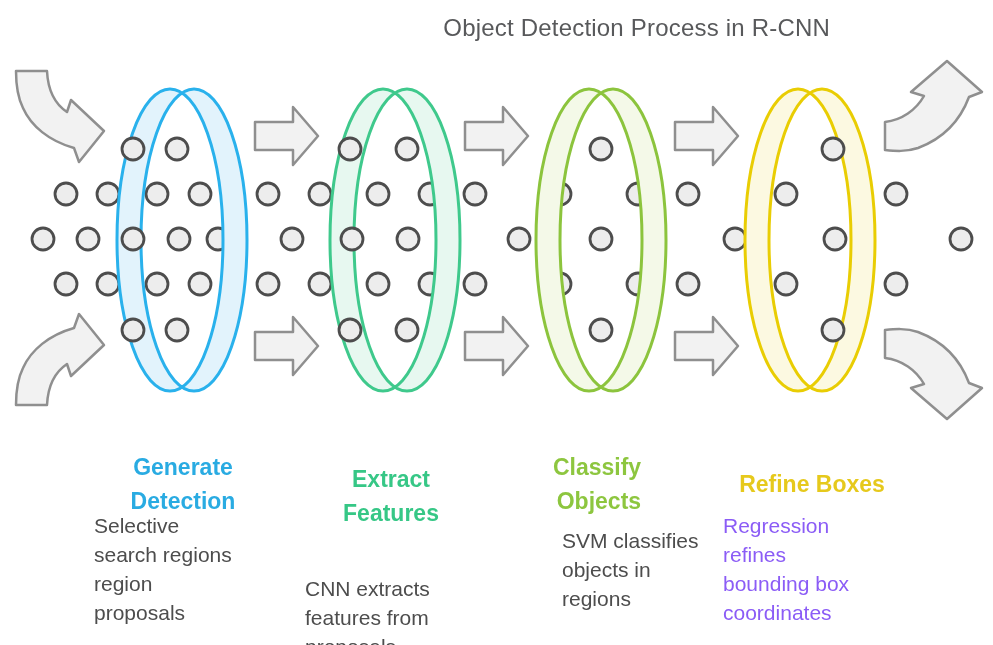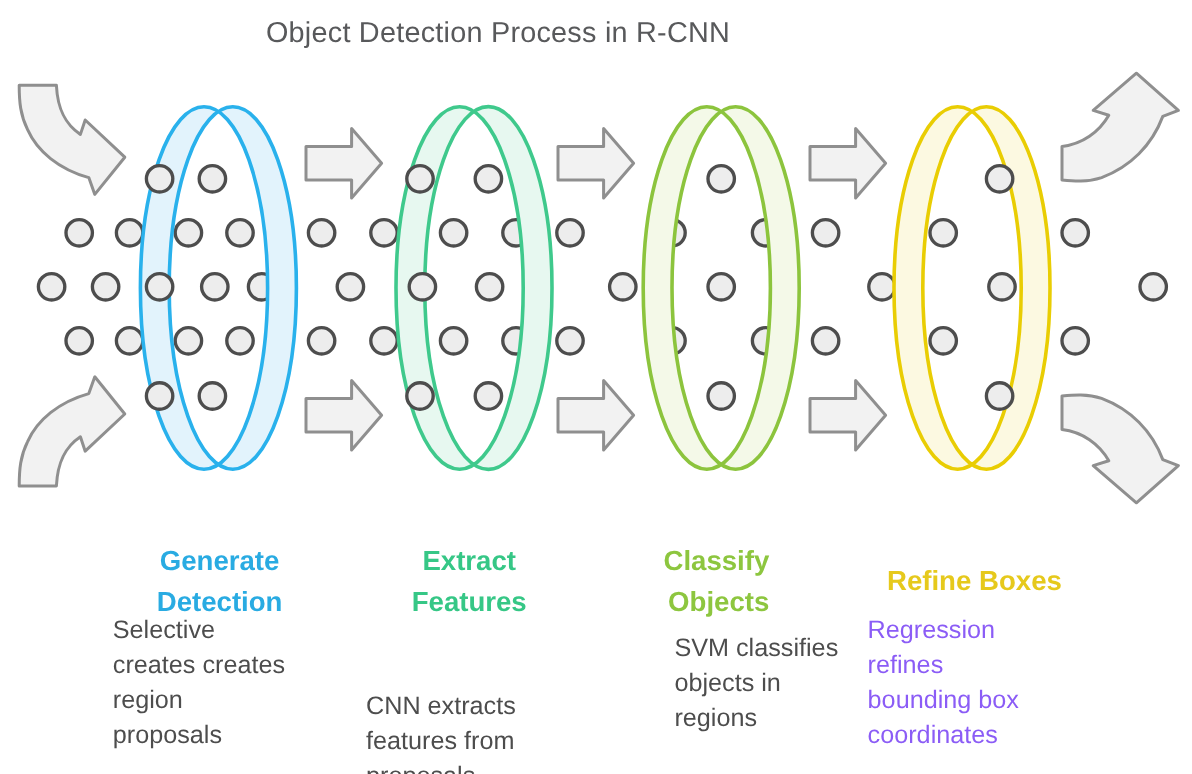--- a/index.html
+++ b/index.html
@@ -1,21 +1,21 @@
 <!DOCTYPE html>
 <html><head>
 <meta charset="utf-8">
 <style>
   html,body{margin:0;padding:0;background:#ffffff;}
   .canvas{
     position:relative;width:993px;height:645px;background:#ffffff;
     font-family:"Liberation Sans",sans-serif;overflow:hidden;
   }
   .title{
-    position:absolute;top:14px;left:0;width:830px;text-align:center;
+    position:absolute;top:14px;left:0;width:830px;text-align:right;
     font-size:24px;font-weight:400;letter-spacing:0.2px;
   }
   .diagram-svg{position:absolute;top:0;left:0;}
   .stage-heading{
     position:absolute;top:450px;height:68px;width:220px;
     display:flex;align-items:center;justify-content:center;text-align:center;
     font-size:23px;font-weight:bold;line-height:34px;white-space:pre-line;
   }
   .stage-body{
     position:absolute;font-size:21px;line-height:29px;white-space:pre-line;
@@ -108,28 +108,28 @@
         <circle cx="177" cy="330" r="11" fill="#ededed" stroke="#4d4d4d" stroke-width="2.8"></circle>
         <circle cx="350" cy="330" r="11" fill="#ededed" stroke="#4d4d4d" stroke-width="2.8"></circle>
         <circle cx="407" cy="330" r="11" fill="#ededed" stroke="#4d4d4d" stroke-width="2.8"></circle>
         <circle cx="601" cy="330" r="11" fill="#ededed" stroke="#4d4d4d" stroke-width="2.8"></circle>
         <circle cx="833" cy="330" r="11" fill="#ededed" stroke="#4d4d4d" stroke-width="2.8"></circle>
       </g>
   </svg>
 
   <div class="stage-heading h1" style="color: rgb(41, 171, 226);">Generate
 Detection</div>
-  <div class="stage-heading h2" style="color: rgb(54, 199, 134);">Extract
+  <div class="stage-heading h2" style="color: rgb(54, 199, 134); margin-top: 12px;">Extract
 Features</div>
   <div class="stage-heading h3" style="color: rgb(141, 198, 63); text-align: right;">Classify
 Objects</div>
   <div class="stage-heading h4" style="color: rgb(230, 201, 28);">Refine Boxes</div>
 
   <div class="stage-body b1" style="color: rgb(77, 77, 77);">Selective
-creates creates
+search regions
 region
 proposals</div>
   <div class="stage-body b2" style="color: rgb(77, 77, 77); margin-top: 48px;">CNN extracts
 features from
 proposals</div>
   <div class="stage-body b3" style="color: rgb(77, 77, 77); margin-left: 48px;">SVM classifies
 objects in
 regions</div>
   <div class="stage-body b4" style="color: #8b5cf6;">Regression
 refines

